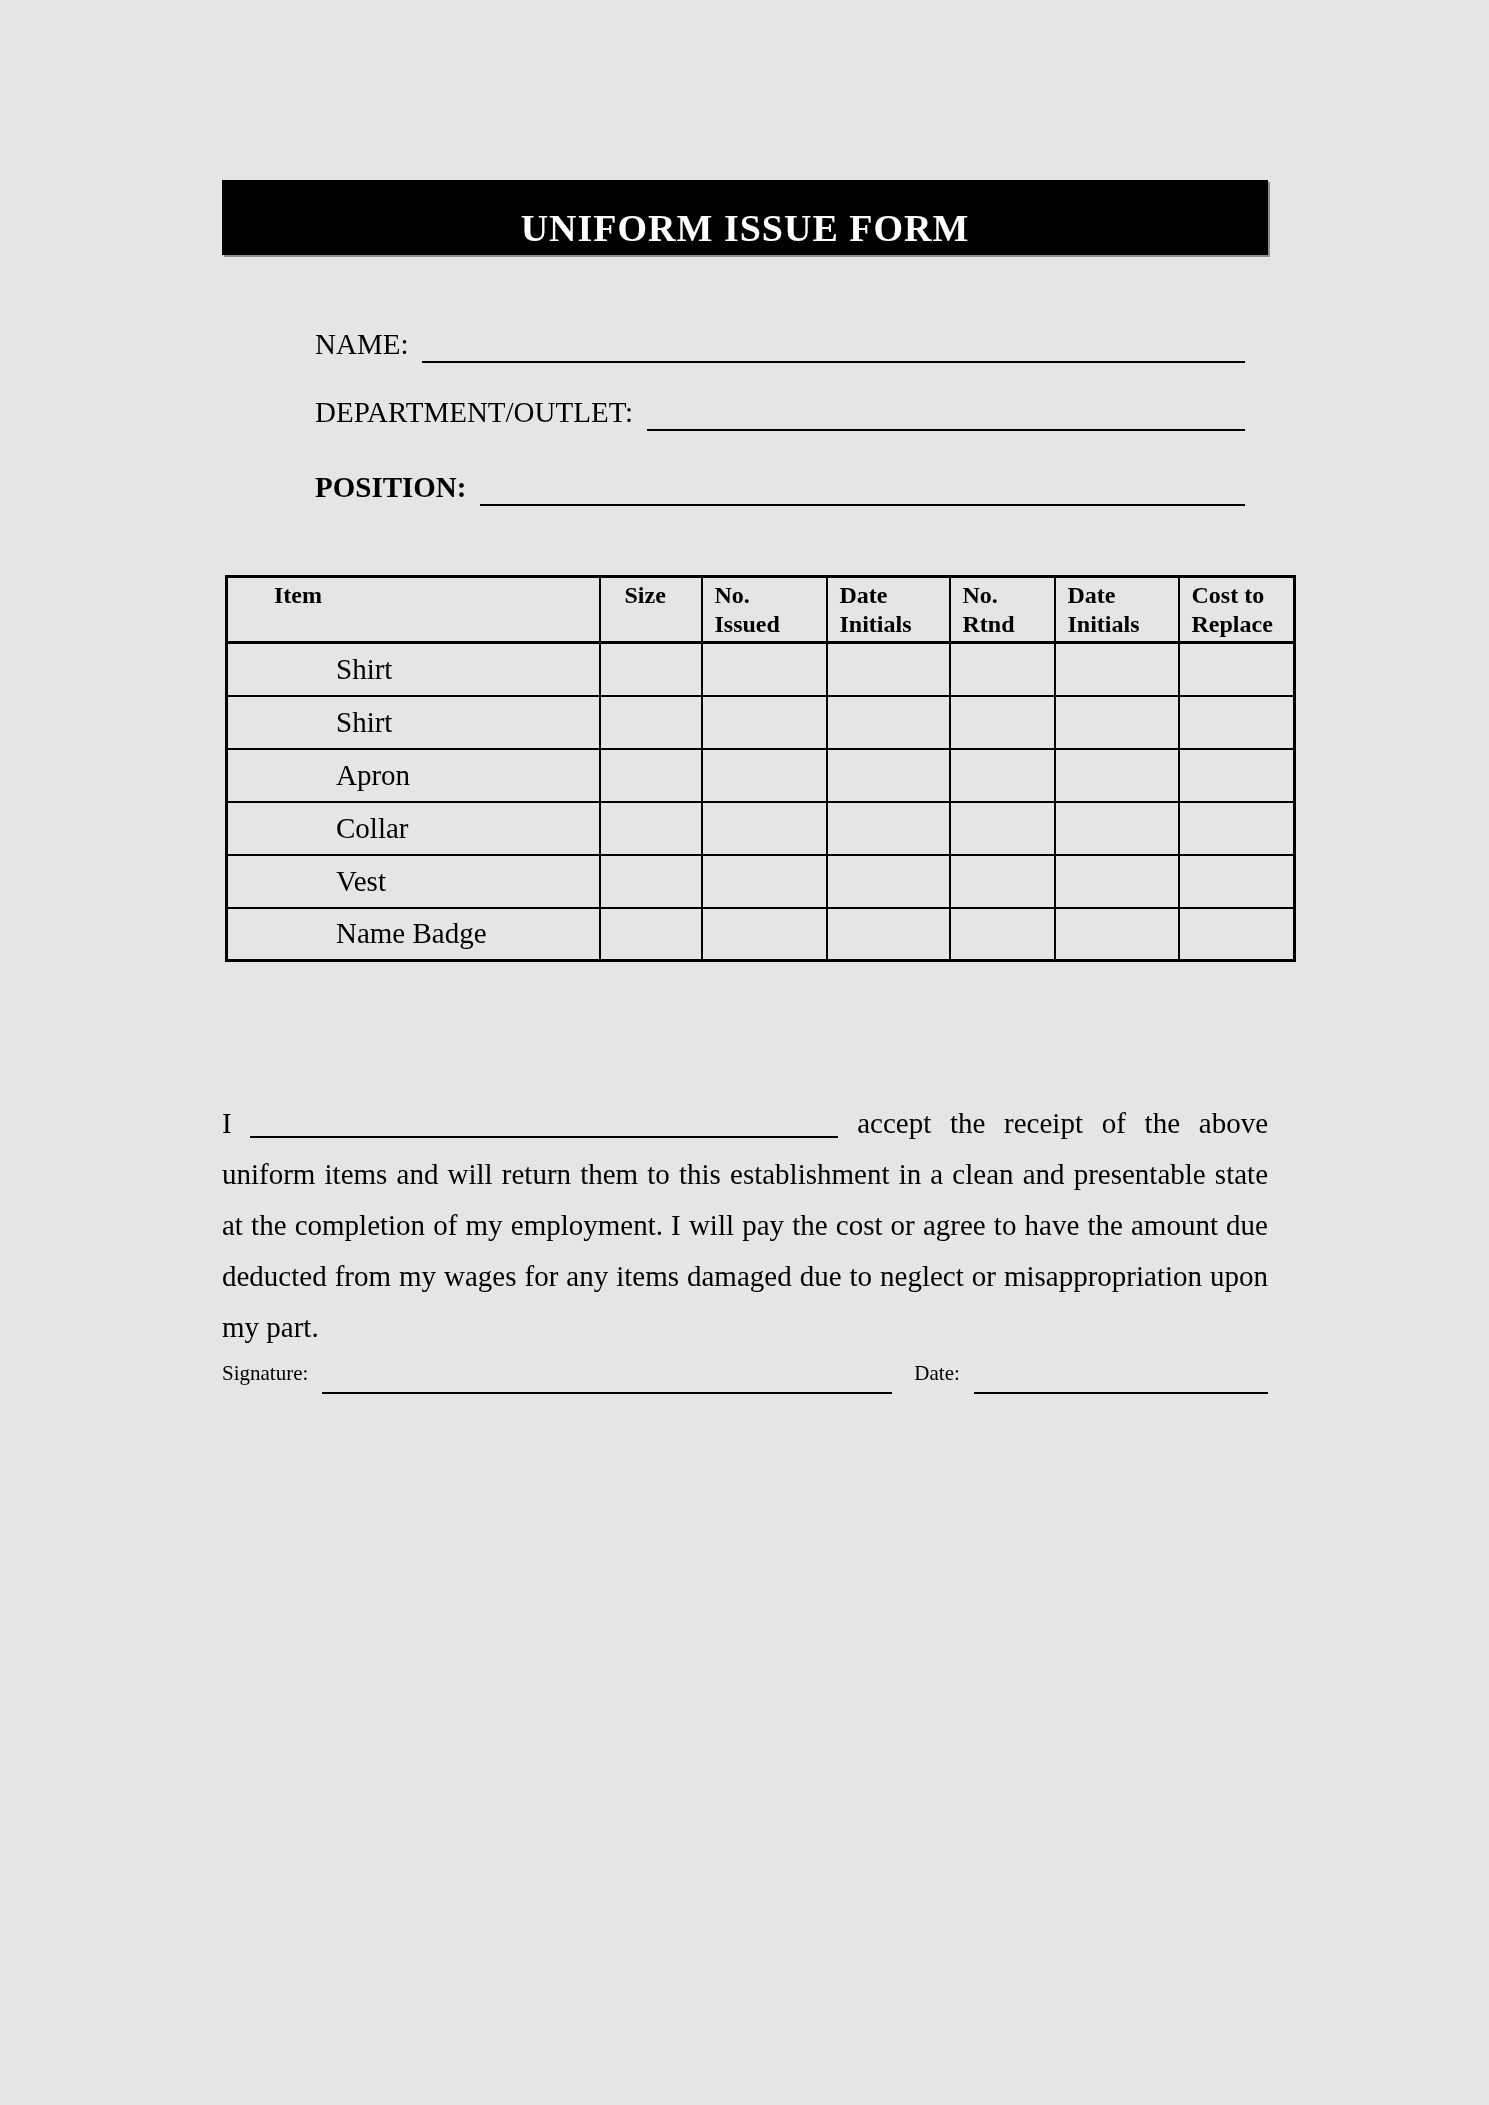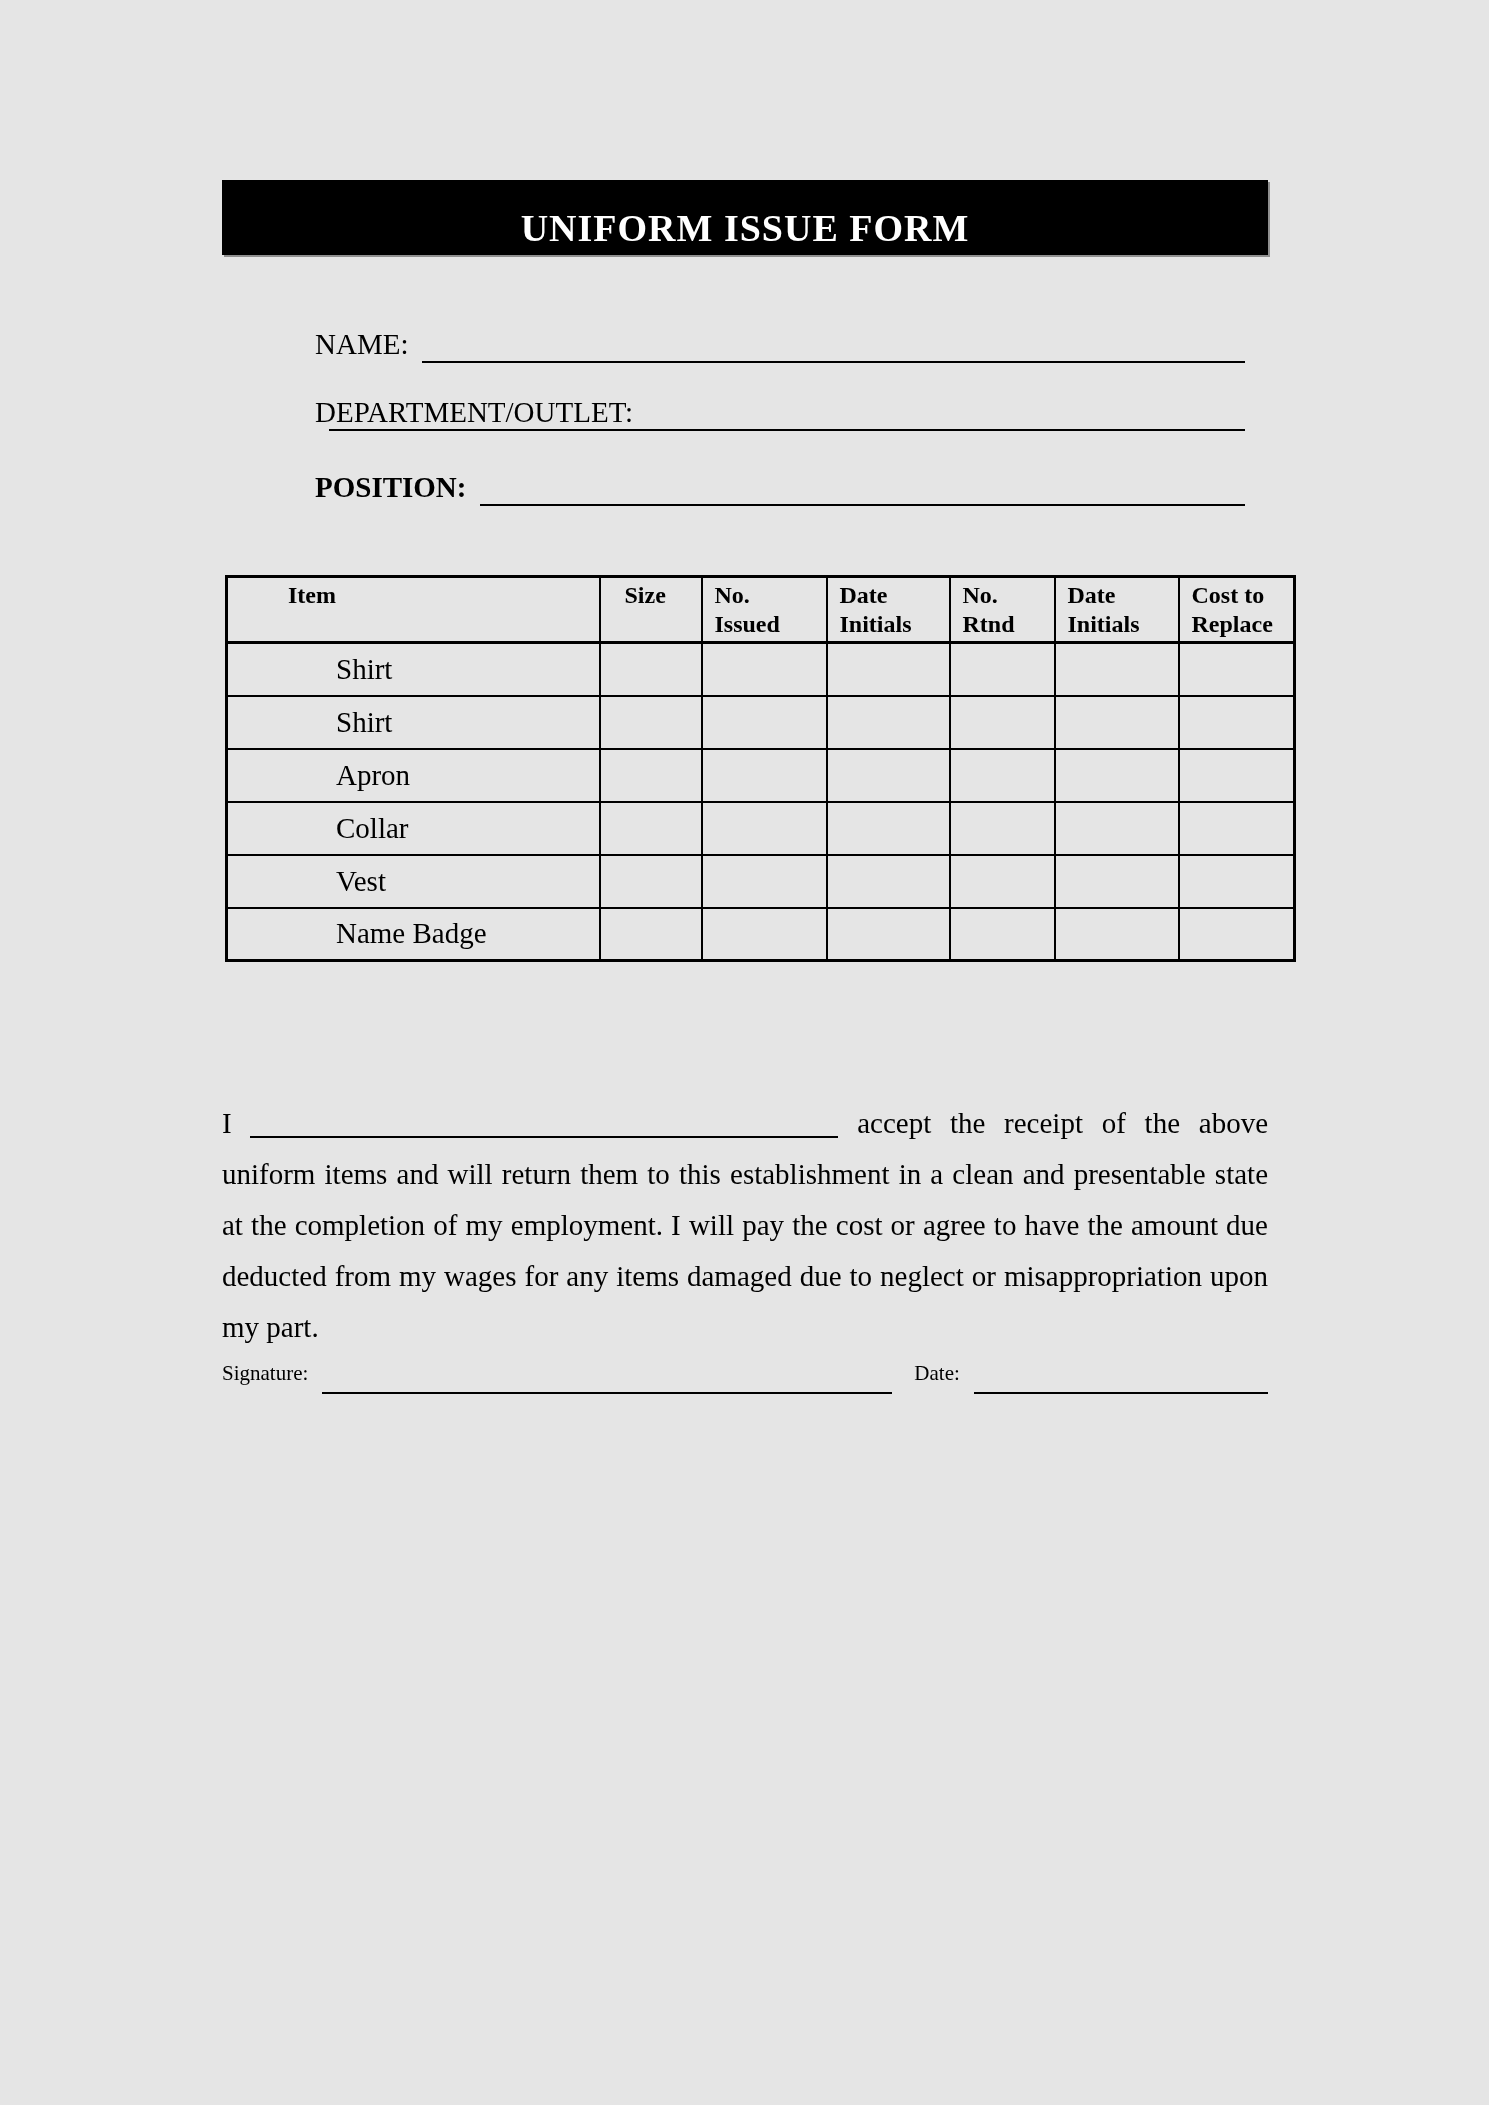--- a/index.html
+++ b/index.html
@@ -43,21 +43,21 @@
   }
 
   
   .fields {
     position: absolute;
     left: 315px;
     top: 328px;
     width: 930px;
   }
   .field-row { display: flex; height: 35px; }
-  .field-row:nth-child(2) { margin-top: 33px; flex-direction: column; }
+  .field-row:nth-child(2) { margin-top: 33px; }
   .field-row:nth-child(3) { margin-top: 40px; font-weight: bold; }
   .field-label {
     font-size: 29px;
     line-height: 33px;
     white-space: nowrap;
   }
   .field-line {
     flex: 1;
     margin-left: 14px;
     border-bottom: 2px solid #000000;
@@ -82,21 +82,21 @@
     height: 62px;
     font-size: 24px;
     font-weight: bold;
     text-align: left;
     vertical-align: top;
     padding: 3px 4px 2px 12px;
     line-height: 29px;
     white-space: pre-line;
     border-bottom: 3px solid #000000;
   }
-  .issue-table thead th.col-item { padding-left: 60px; margin-left: 44px; }
+  .issue-table thead th.col-item { padding-left: 46px; margin-left: 44px; }
   .issue-table thead th.col-size { padding-left: 24px; }
   .issue-table td {
     height: 53px;
     font-size: 29px;
     vertical-align: middle;
     padding: 0;
   }
   .issue-table td.item-cell { padding-left: 108px; }
 
   

